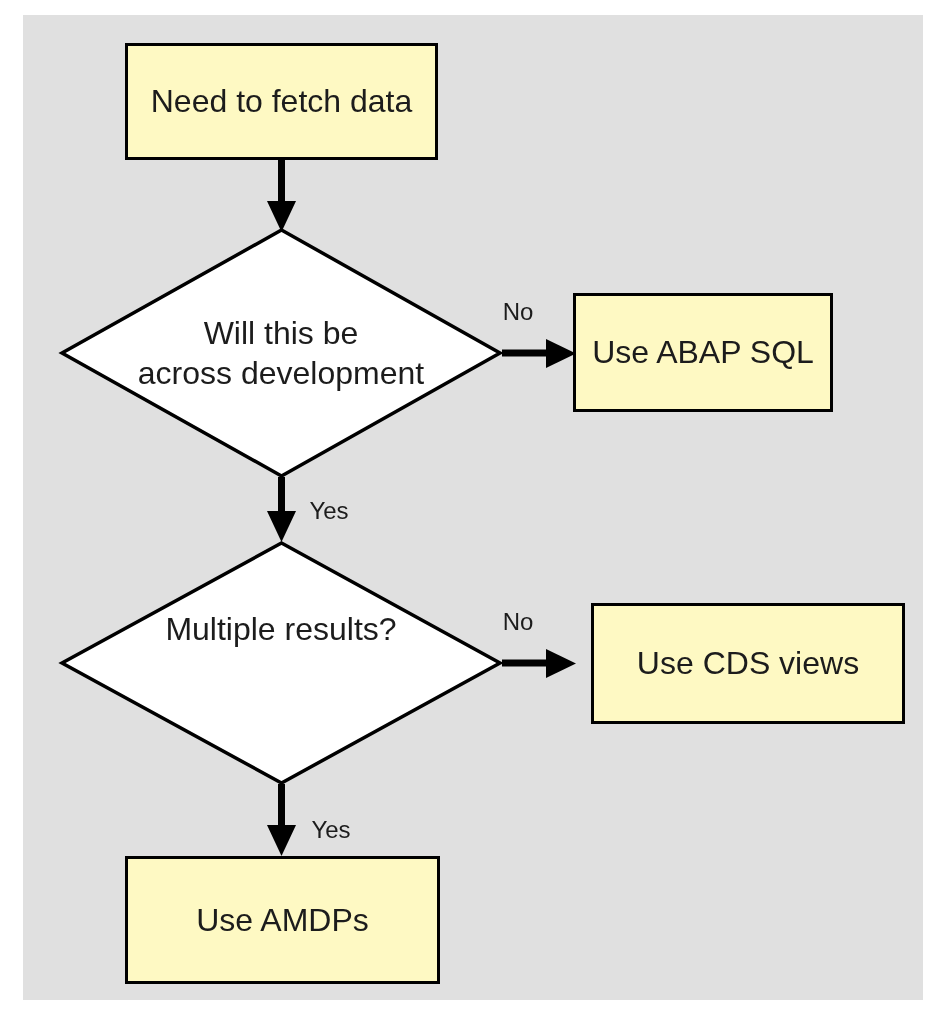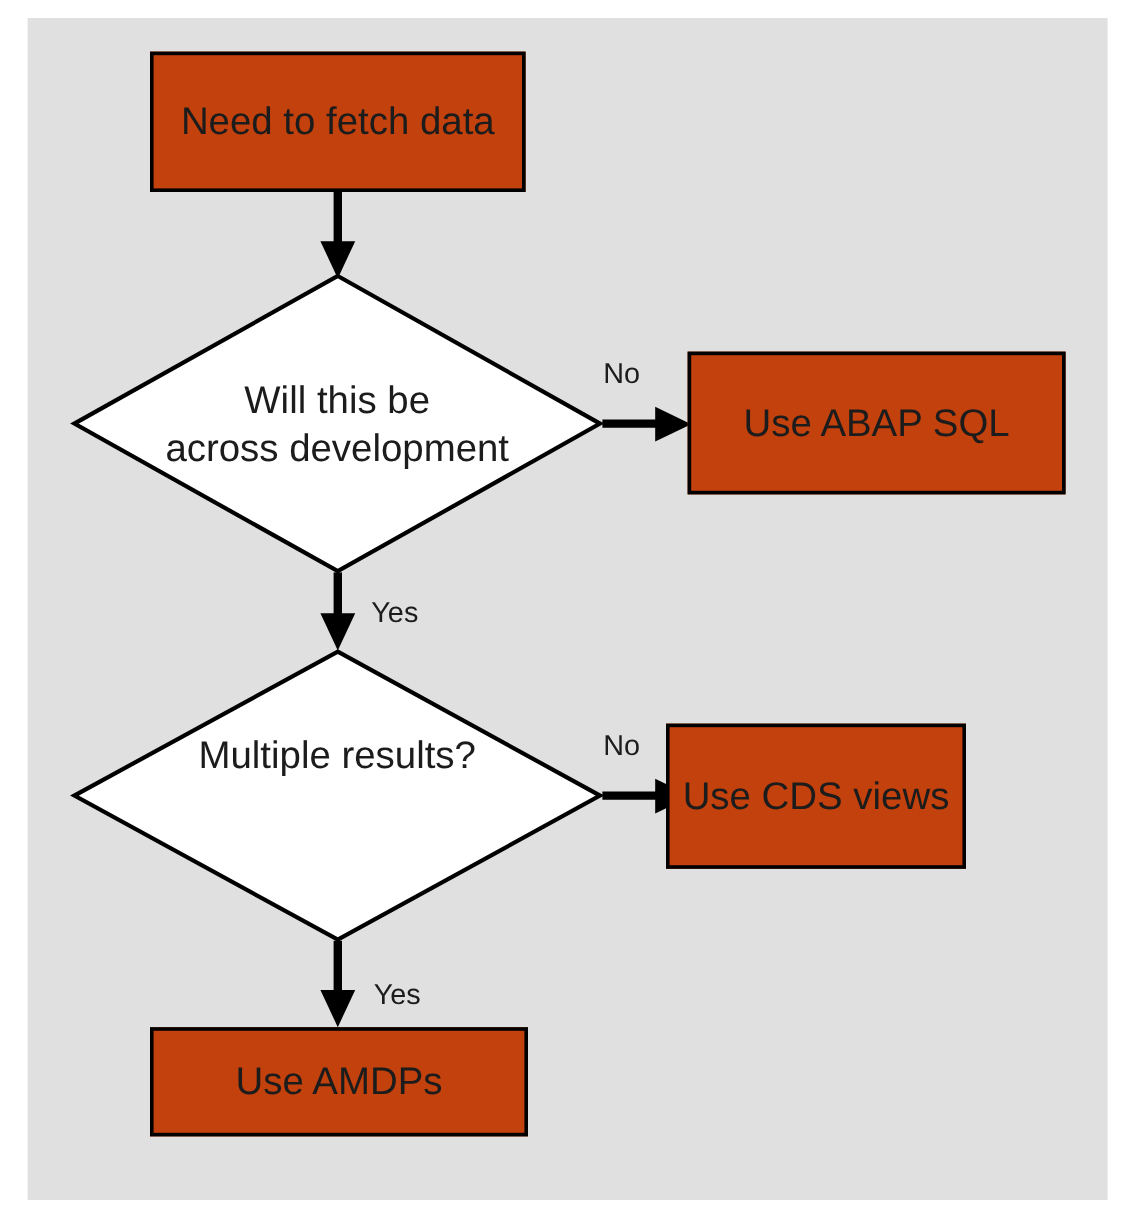--- a/index.html
+++ b/index.html
@@ -39,21 +39,21 @@
     stroke: #000000;
     stroke-width: 7;
   }
   .arrow polygon {
     fill: #000000;
     stroke: none;
   }
   .node.box {
     position: absolute;
     box-sizing: border-box;
-    background: #c2410c;
+    background: #fef9c3;
     border: 3px solid #000000;
     display: flex;
     align-items: center;
     justify-content: center;
     font-size: 32px;
     text-align: center;
   }
   .dlabel {
     position: absolute;
     transform: translate(-50%, -50%);
@@ -105,29 +105,29 @@
     <g class="arrow">
       <line x1="281.5" y1="784" x2="281.5" y2="827"></line>
       <polygon points="267,825 296,825 281.5,856"></polygon>
     </g>
   </svg>
 
   <div class="node box" style="left:125px; top:43px; width:313px; height:117px;">
     <span>Need to fetch data</span>
   </div>
 
-  <div class="node box" style="left:573px; top:293px; width:315px; height:119px;">
+  <div class="node box" style="left:573px; top:293px; width:260px; height:119px;">
     <span>Use ABAP SQL</span>
   </div>
 
-  <div class="node box" style="left:555px; top:603px; width:250px; height:121px;">
+  <div class="node box" style="left:591px; top:603px; width:314px; height:121px;">
     <span>Use CDS views</span>
   </div>
 
-  <div class="node box" style="left:125px; top:856px; width:315px; height:91px;">
+  <div class="node box" style="left:125px; top:856px; width:315px; height:128px;">
     <span>Use AMDPs</span>
   </div>
 
   <div class="dlabel" style="left:281px; top:353px;">
     <div>Will this be</div>
     <div>across development</div>
   </div>
 
   <div class="dlabel" style="left:281px; top:629px;">
     <div>Multiple results?</div>

